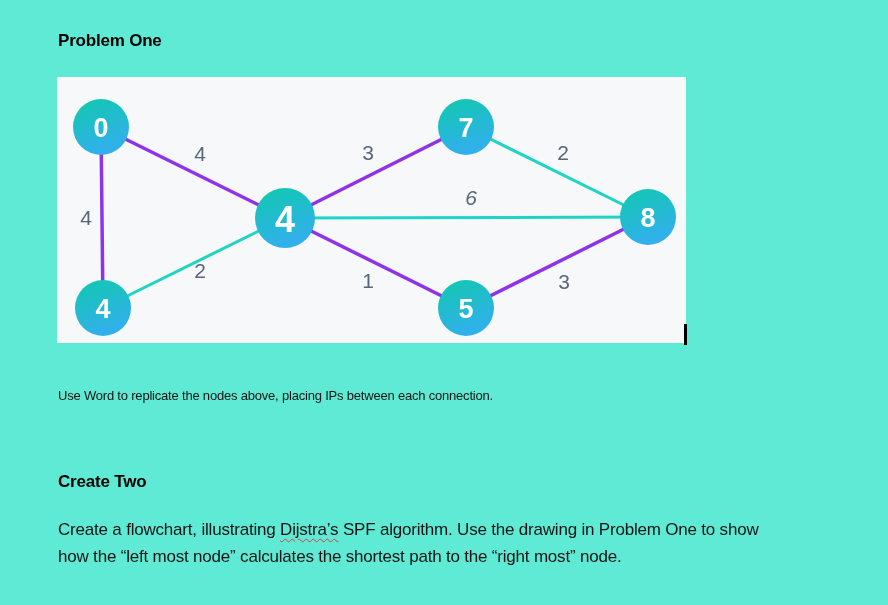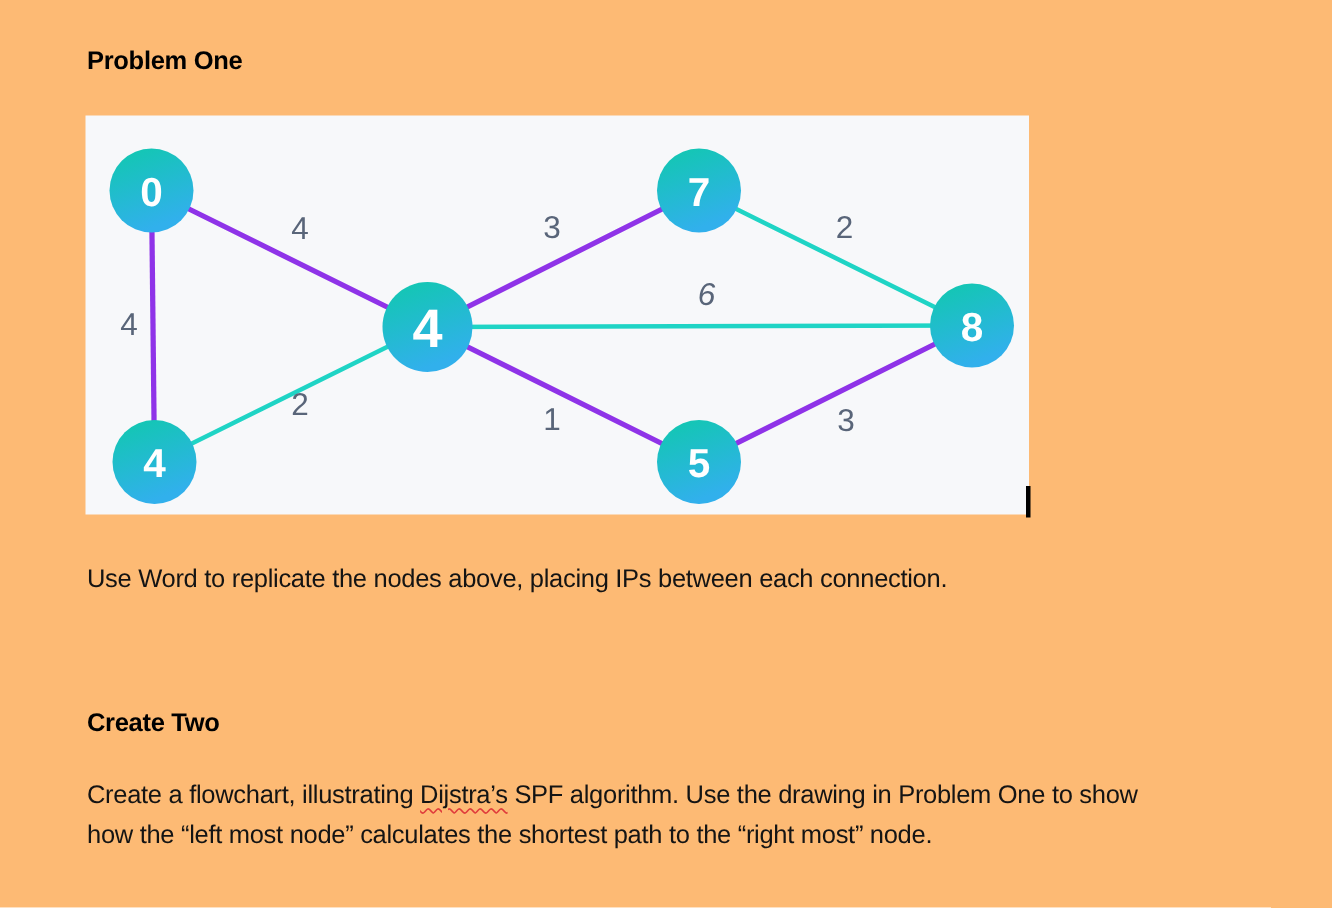--- a/index.html
+++ b/index.html
@@ -1,20 +1,20 @@
 <!DOCTYPE html>
 <html><head>
 <meta charset="utf-8">
 <style>
   html, body { margin: 0; padding: 0; background: #ffffff; }
   .page {
     position: relative;
     width: 888px;
     height: 605px;
-    background: #fdba74;
+    background: #5eead4;
     font-family: "Liberation Sans", sans-serif;
     color: #111111;
     overflow: hidden;
   }
   .heading {
     position: absolute;
     left: 58px;
     font-size: 17px;
     font-weight: bold;
     letter-spacing: -0.2px;
@@ -24,21 +24,21 @@
   .heading.one { top: 31px; }
   .heading.two { top: 472px; }
   .bodytext {
     position: absolute;
     left: 58px;
     font-size: 17px;
     letter-spacing: -0.2px;
     color: #141414;
     white-space: nowrap;
   }
-  .instruction { top: 376px; font-size: 17px; }
+  .instruction { top: 388px; font-size: 13px; }
   .p2line1 { top: 520px; }
   .p2line2 { top: 547px; }
   .misspelled {
     text-decoration-line: underline;
     text-decoration-style: wavy;
     text-decoration-color: #e03b3b;
     text-decoration-thickness: 1px;
     text-underline-offset: 3px;
   }
   .graph-panel {

